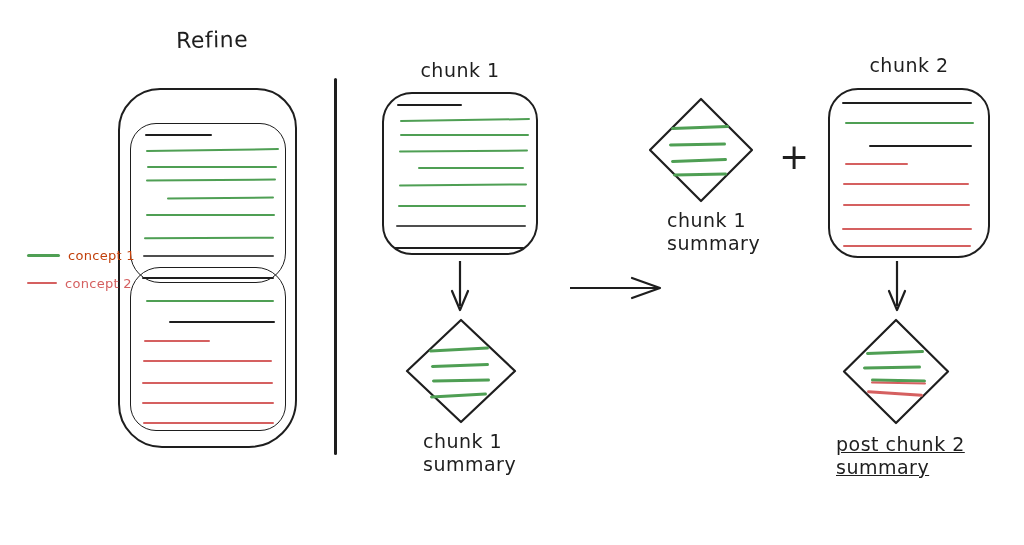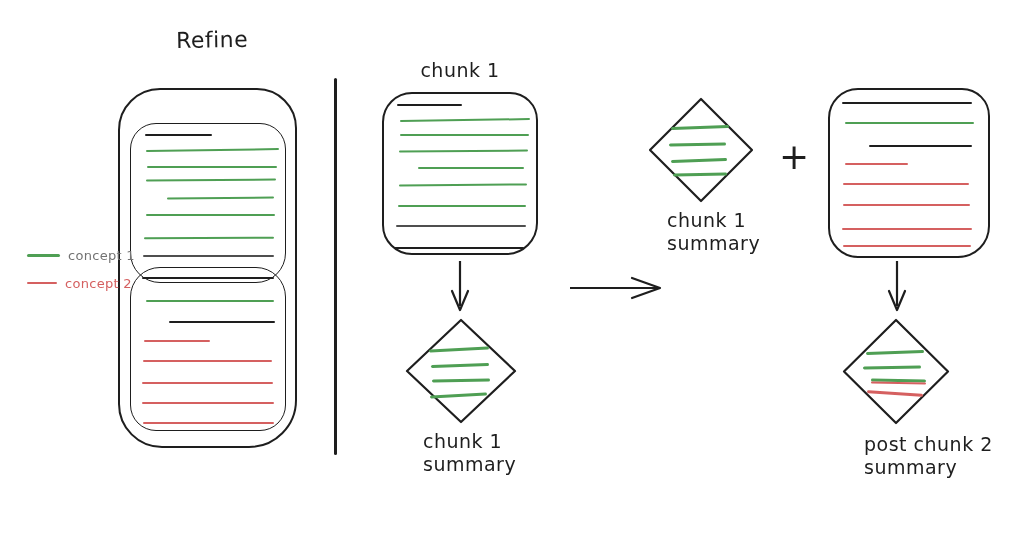--- a/index.html
+++ b/index.html
@@ -70,21 +70,21 @@
 
   .diamond { }
   .diamond svg { position: absolute; left: 0; top: 0; }
   .diamond-mid { left: 405px; top: 318px; width: 112px; height: 106px; }
   .diamond-top { left: 648px; top: 97px; width: 106px; height: 106px; }
   .diamond-bot { left: 842px; top: 318px; width: 108px; height: 107px; }
 
   .summary-label { font-size: 19px; line-height: 23px; }
   .summary-mid { left: 423px; top: 430px; width: 120px; }
   .summary-top { left: 667px; top: 209px; width: 120px; }
-  .summary-bot { left: 864px; top: 433px; width: 160px; }
+  .summary-bot { left: 836px; top: 433px; width: 160px; text-decoration: underline; }
 
   .arrow { color: var(--ink); }
   .arrow-down-1 { left: 447px; top: 260px; }
   .arrow-down-2 { left: 884px; top: 260px; }
   .arrow-right { left: 568px; top: 275px; }
   .plus { left: 779px; top: 136px; }
 </style>
 </head>
 <body>
 
@@ -111,21 +111,21 @@
         <div class="hline" style="left: 23px; top: 270px; width: 129px; height: 2px; background: rgb(213, 96, 96);"></div>
         <div class="hline" style="left: 22px; top: 292px; width: 131px; height: 2px; background: rgb(213, 96, 96);"></div>
         <div class="hline" style="left: 22px; top: 312px; width: 132px; height: 2px; background: rgb(213, 96, 96);"></div>
         <div class="hline" style="left: 23px; top: 332px; width: 131px; height: 2px; background: rgb(213, 96, 96);"></div>
       </div>
   </div>
 
   <div class="abs legend">
     <div class="legend-row">
       <span class="legend-dash" style="width: 33px; height: 3px; background: rgb(79, 159, 84);"></span>
-      <span class="legend-label" style="color: #737373;">concept 1</span>
+      <span class="legend-label" style="color: #c2410c;">concept 1</span>
     </div>
     <div class="legend-row">
       <span class="legend-dash" style="width: 30px; height: 2.5px; background: rgb(213, 96, 96);"></span>
       <span class="legend-label" style="color: rgb(213, 96, 96);">concept 2</span>
     </div>
   </div>
 
   <div class="abs divider"></div>
 
   <div class="abs chunk-label chunk1-label hand">chunk 1</div>
@@ -180,20 +180,21 @@
         <div class="hline" style="left: 25px; top: 76px; width: 54px; height: 3px; background: rgb(79, 159, 84); transform: rotate(-1deg);"></div>
       </div>
   </div>
   <div class="abs summary-label summary-top hand">
     <div>chunk 1</div>
     <div>summary</div>
   </div>
 
   <div class="abs plus hand" style="font-size:36px; font-weight:400;">+</div>
 
+  <div class="abs chunk-label chunk2-label hand">chunk 2</div>
   <div class="abs chunk-box chunk2-box">
     <div class="abs lines-layer">
         <div class="hline" style="left: 12px; top: 12px; width: 130px; height: 2px; background: rgb(30, 30, 30);"></div>
         <div class="hline" style="left: 15px; top: 32px; width: 129px; height: 2px; background: rgb(79, 159, 84);"></div>
         <div class="hline" style="left: 39px; top: 55px; width: 103px; height: 2px; background: rgb(30, 30, 30);"></div>
         <div class="hline" style="left: 15px; top: 73px; width: 63px; height: 2px; background: rgb(213, 96, 96);"></div>
         <div class="hline" style="left: 13px; top: 93px; width: 126px; height: 2px; background: rgb(213, 96, 96);"></div>
         <div class="hline" style="left: 13px; top: 114px; width: 127px; height: 2px; background: rgb(213, 96, 96);"></div>
         <div class="hline" style="left: 12px; top: 138px; width: 130px; height: 2px; background: rgb(213, 96, 96);"></div>
         <div class="hline" style="left: 13px; top: 155px; width: 128px; height: 2px; background: rgb(213, 96, 96);"></div>

